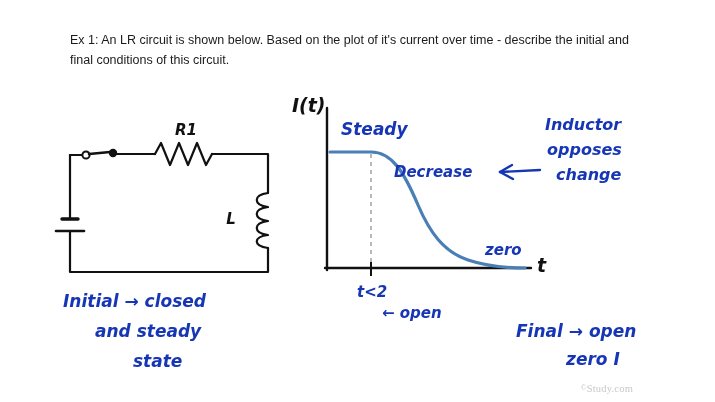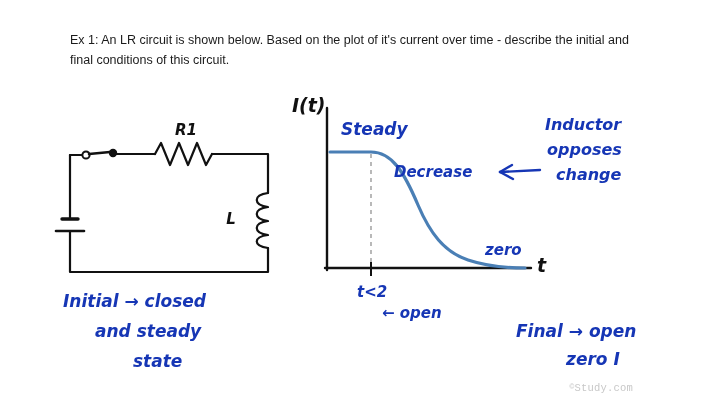--- a/index.html
+++ b/index.html
@@ -43,21 +43,21 @@
     fill: #111111;
     font-style: italic;
     font-weight: 700;
   }
   .watermark {
     position: absolute;
     right: 12px;
     bottom: 8px;
     font-size: 10.5px;
     color: #c8c8c8;
-    font-family: Liberation Mono, monospace;
+    font-family: Liberation Serif, serif;
     letter-spacing: 0.2px;
   }
   .watermark .c {
     font-size: 8px;
     vertical-align: 2px;
   }
 </style>
 </head>
 <body>
 

